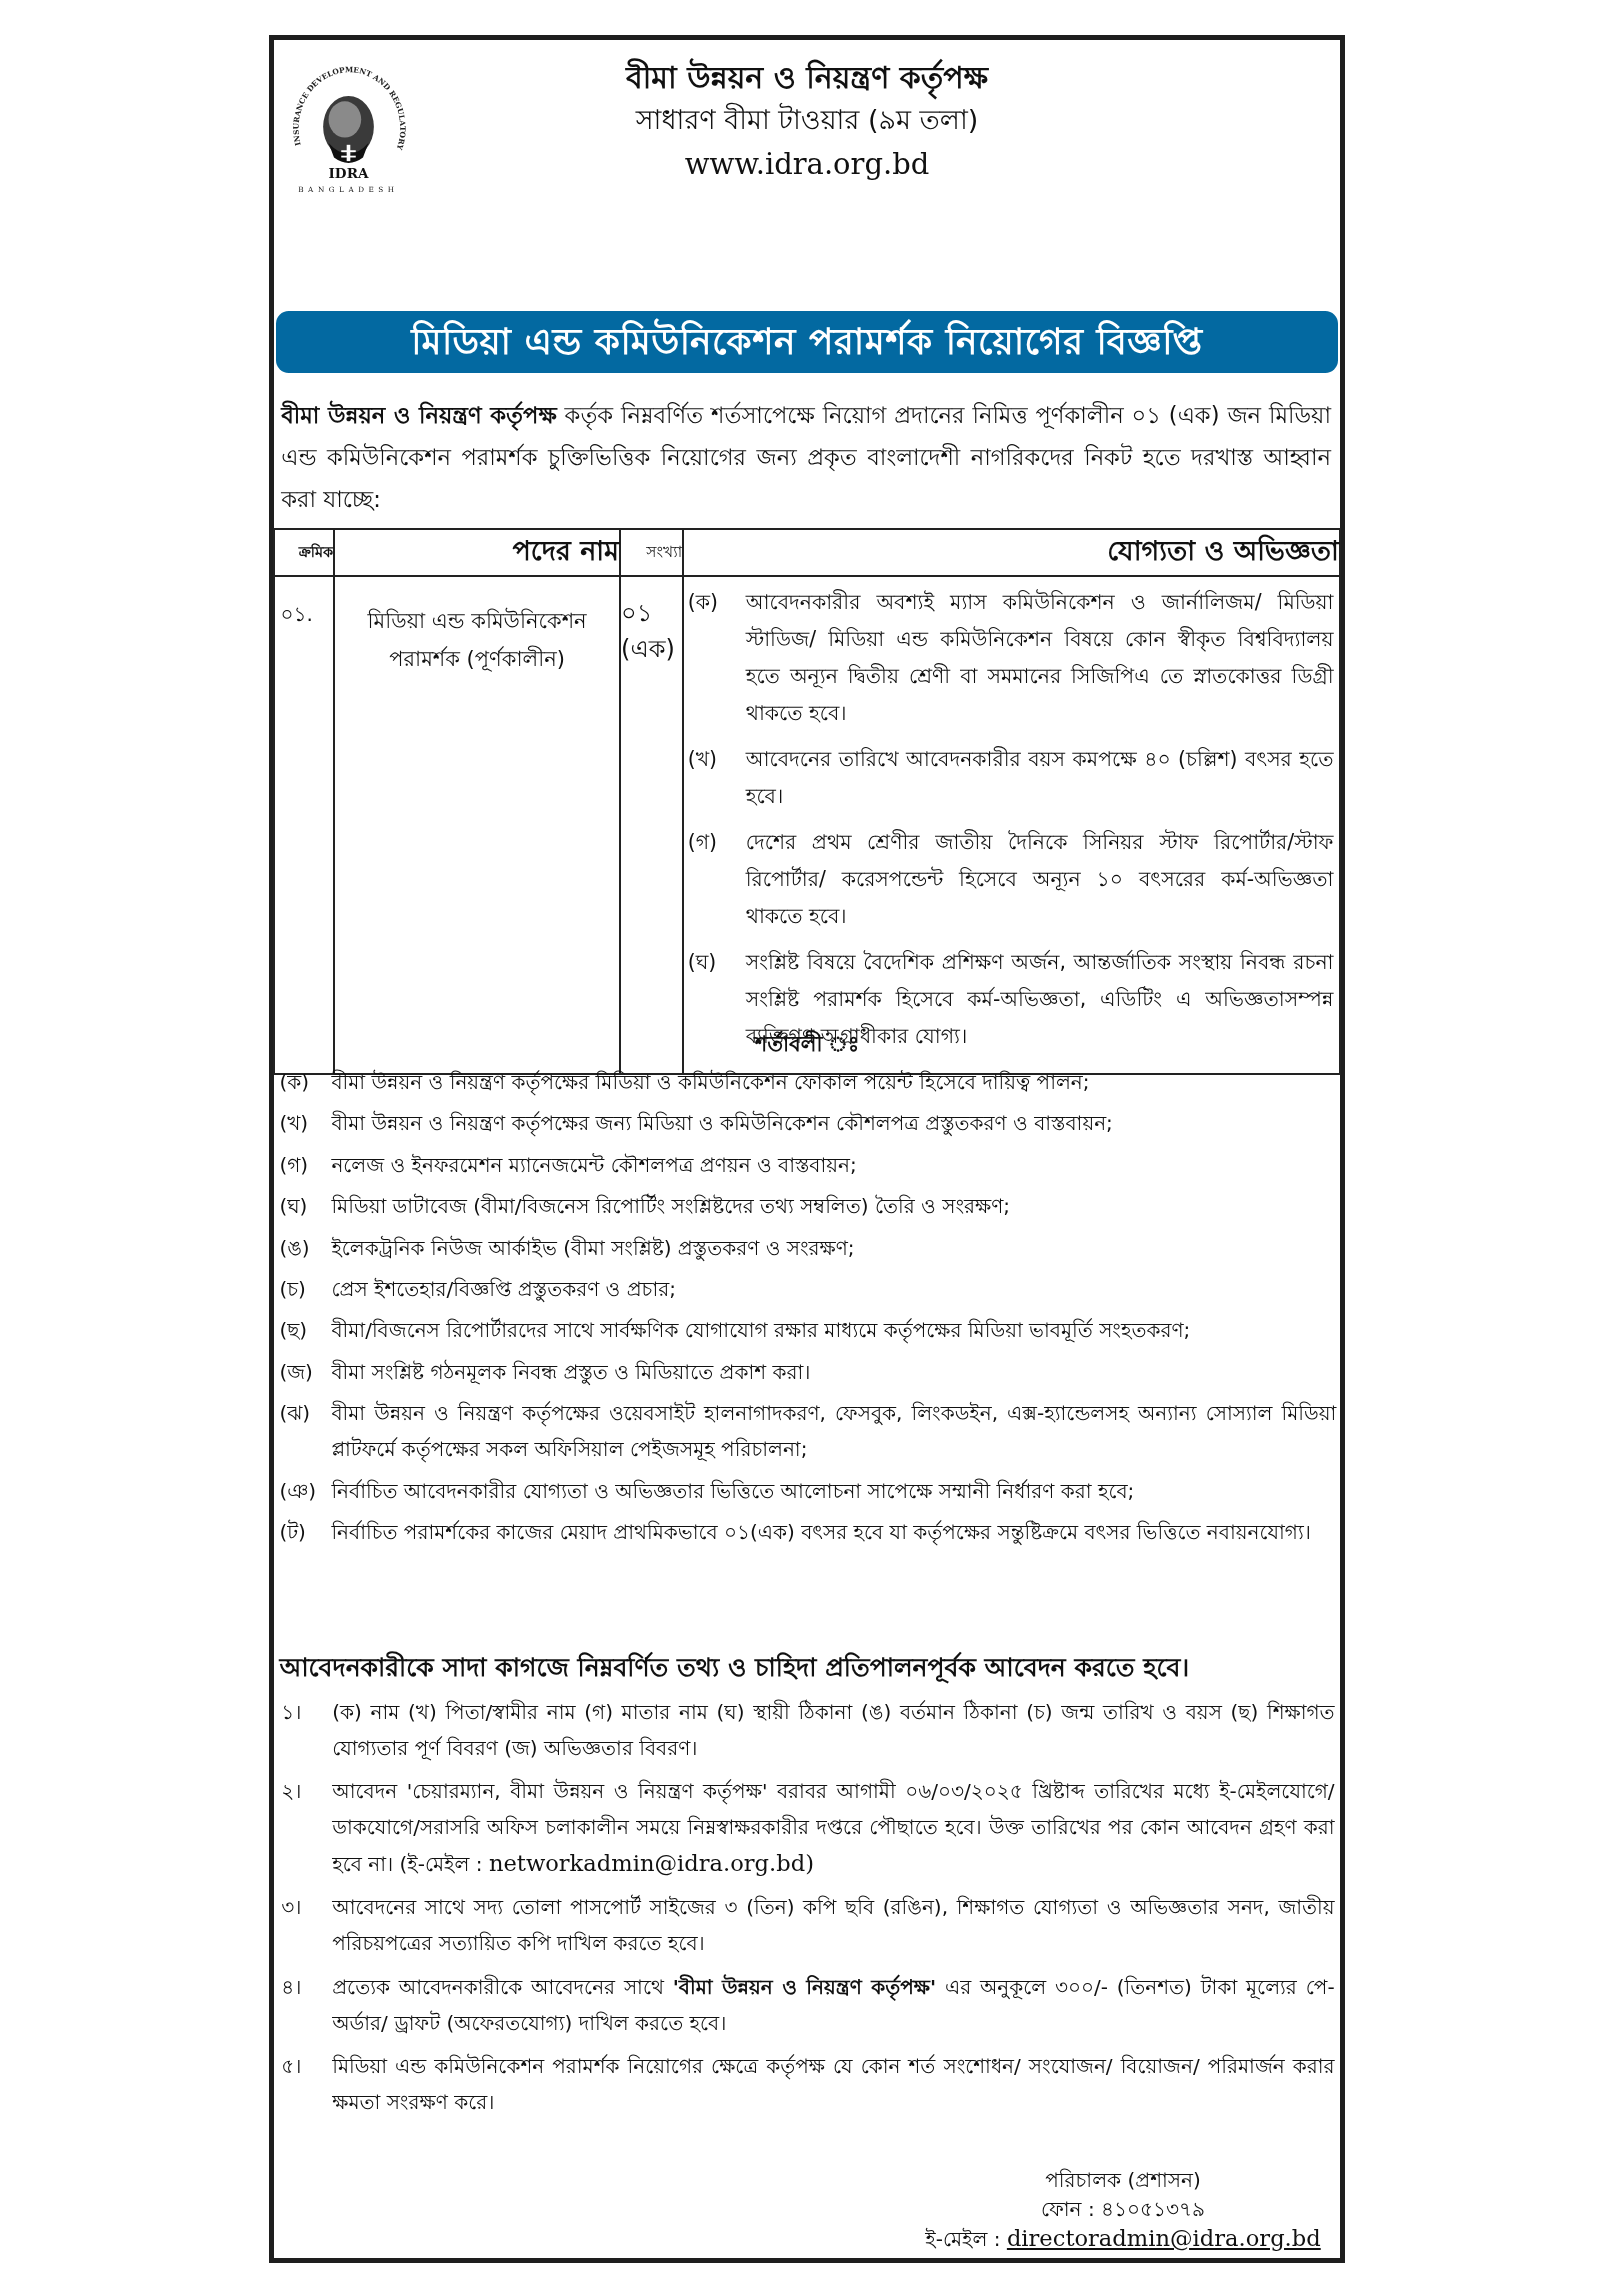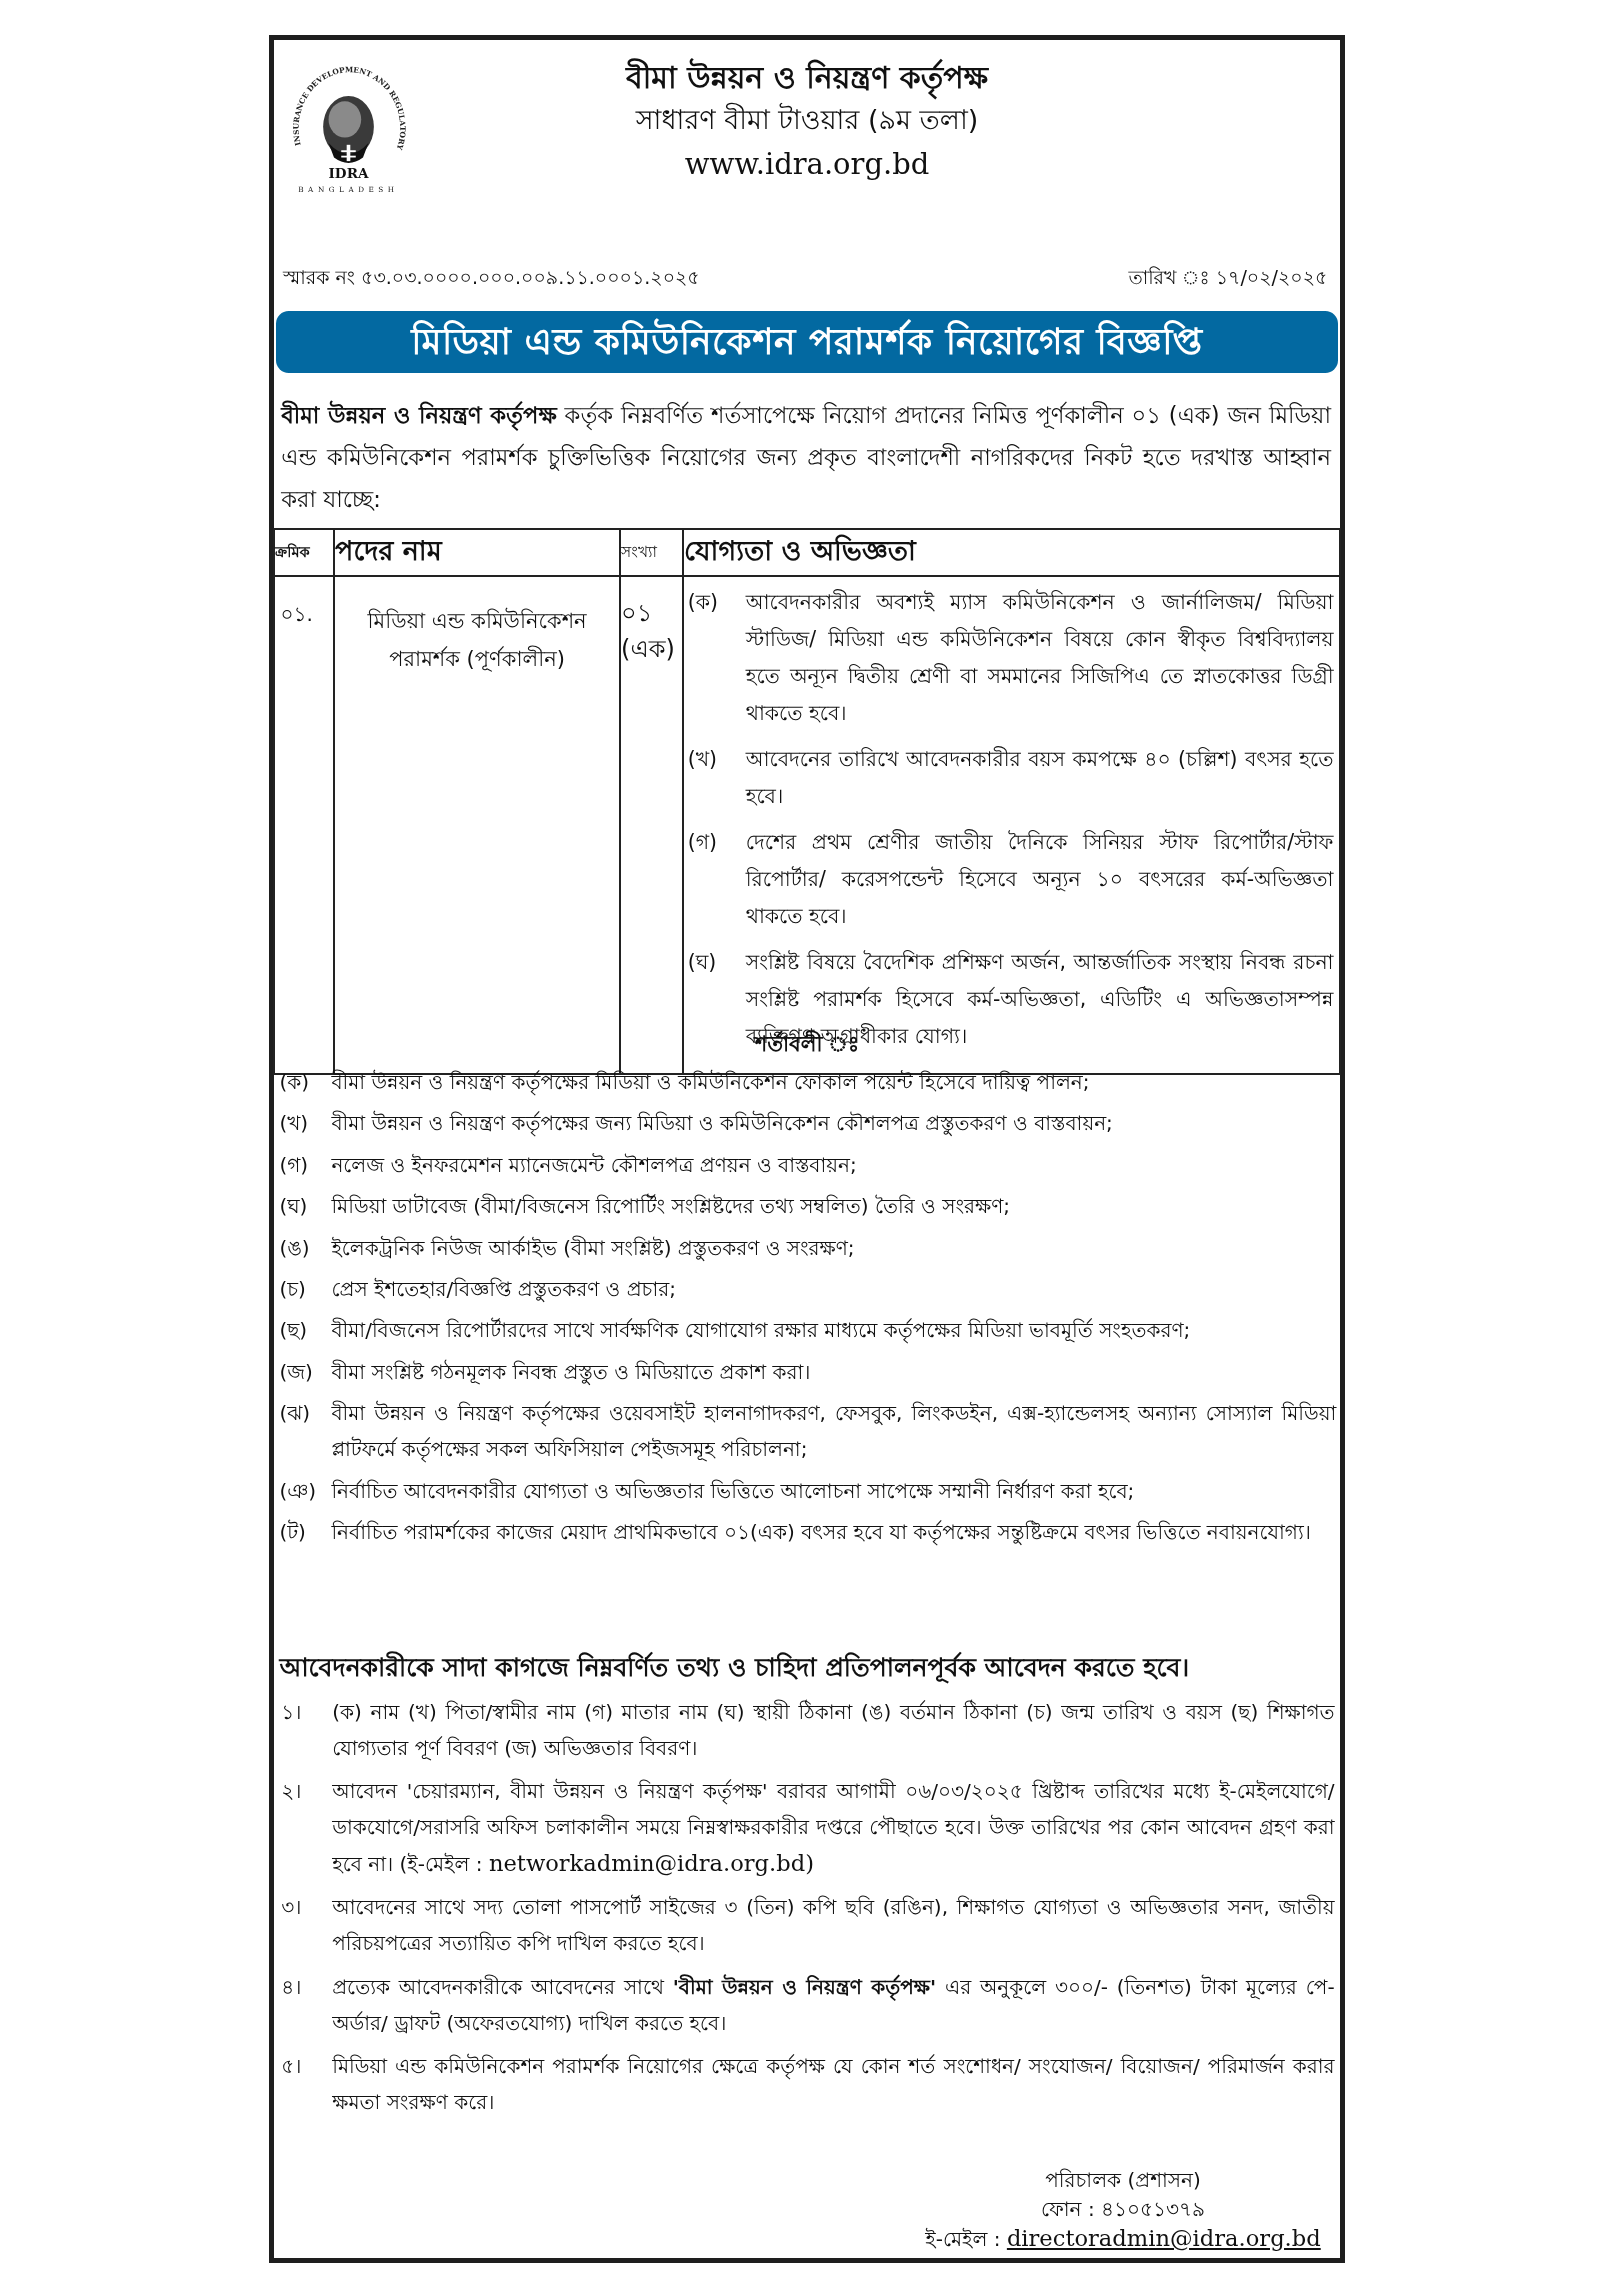--- a/index.html
+++ b/index.html
@@ -32,21 +32,21 @@
       font-size: 22.6px; line-height: 42px; text-align: justify; margin-top: 12px;
     }
     .intro b { font-weight: bold; }
 
     
     .job-table {
       position: absolute; left: -0.9px; right: -0.9px; top: 488px;
       border-collapse: collapse; width: calc(100% + 1.8px); table-layout: fixed;
     }
     .job-table th, .job-table td { border: 2.7px solid #222; vertical-align: top; }
-    .job-table th { height: 42px; vertical-align: middle; text-align: left; font-weight: bold; }
+    .job-table th { height: 42px; vertical-align: middle; text-align: right; font-weight: bold; }
     .th-serial { width: 60px; font-size: 14.5px; }
     .th-name { width: 286px; font-size: 27px; }
     .th-count { width: 63px; font-size: 15.4px; font-weight: normal !important; }
     .th-qual { font-size: 27px; }
     .td-serial { font-size: 20px; padding: 22px 0 0 5.4px; }
     .td-name { font-size: 21px; text-align: center; padding: 25px 5.4px 0 5.4px; line-height: 38px; }
     .td-count { font-size: 24px; text-align: left; padding: 18px 16px 0 0; line-height: 36px; }
     .td-qual { padding: 7.2px 5.4px 9px 3.6px; height: 445px; }
     .qual-item { display: flex; font-size: 20.4px; line-height: 37px; margin-bottom: 9px; }
     .qual-item .mk { width: 58px; flex: none; }
@@ -93,24 +93,20 @@
       <text x="70" y="150" text-anchor="middle" font-family="DejaVu Serif, serif" font-size="8" letter-spacing="5" fill="#111">BANGLADESH</text>
     </svg>
   </div>
 
   <div class="org-block">
     <div class="org-name">বীমা উন্নয়ন ও নিয়ন্ত্রণ কর্তৃপক্ষ</div>
     <div class="org-line">সাধারণ বীমা টাওয়ার (৯ম তলা)</div>
     <div class="org-web">www.idra.org.bd</div>
   </div>
 
-  <div class="ref-row">
-    <span>স্মারক নং ৫৩.০৩.০০০০.০০০.০০৯.১১.০০০১.২০২৫</span>
-    <span>তারিখ ঃ ১৭/০২/২০২৫</span>
-  </div>
 
   <div class="banner">মিডিয়া এন্ড কমিউনিকেশন পরামর্শক নিয়োগের বিজ্ঞপ্তি</div>
 
   <div class="intro">
     <b>বীমা উন্নয়ন ও নিয়ন্ত্রণ কর্তৃপক্ষ</b><span> কর্তৃক নিম্নবর্ণিত শর্তসাপেক্ষে নিয়োগ প্রদানের নিমিত্ত পূর্ণকালীন ০১ (এক) জন মিডিয়া এন্ড কমিউনিকেশন পরামর্শক চুক্তিভিত্তিক নিয়োগের জন্য প্রকৃত বাংলাদেশী নাগরিকদের নিকট হতে দরখাস্ত আহ্বান করা যাচ্ছে:</span>
   </div>
 
   <table class="job-table">
     <thead>
       <tr>

